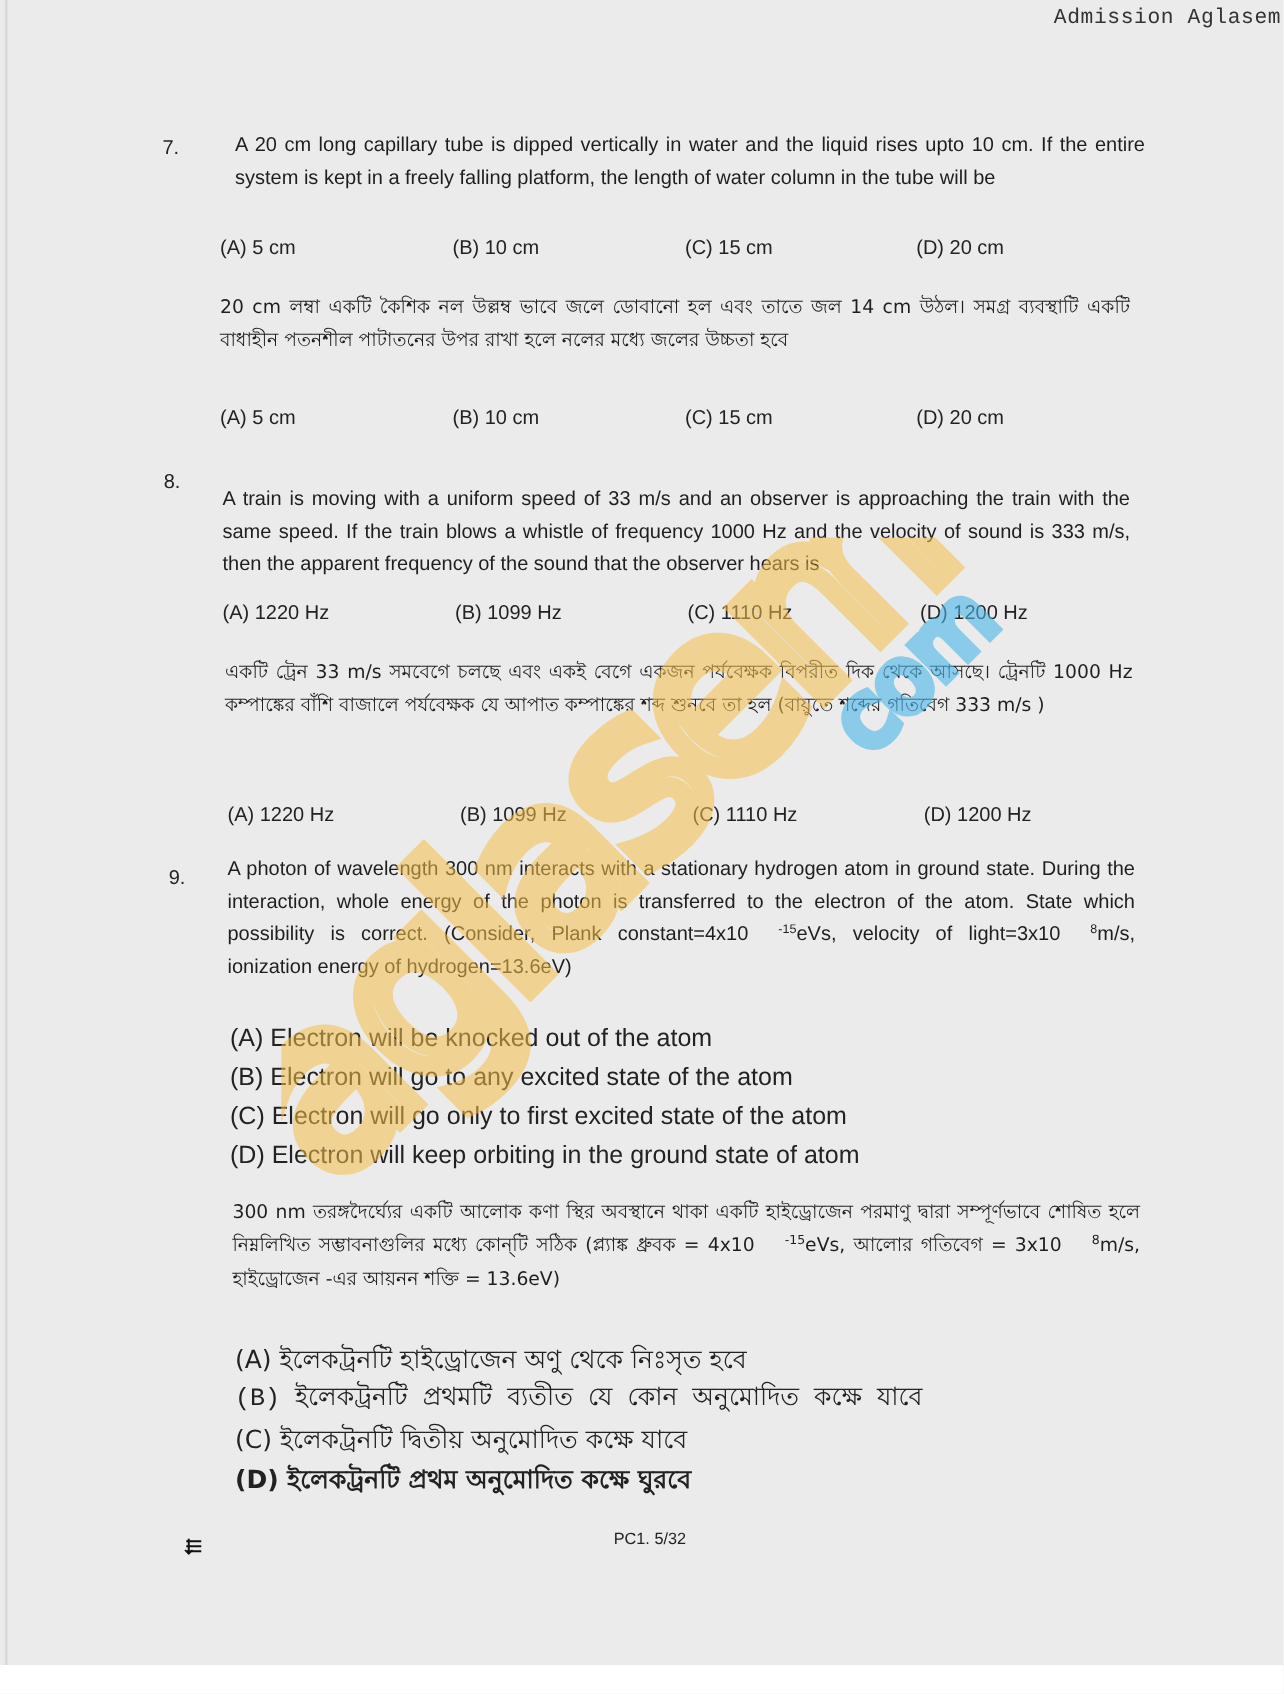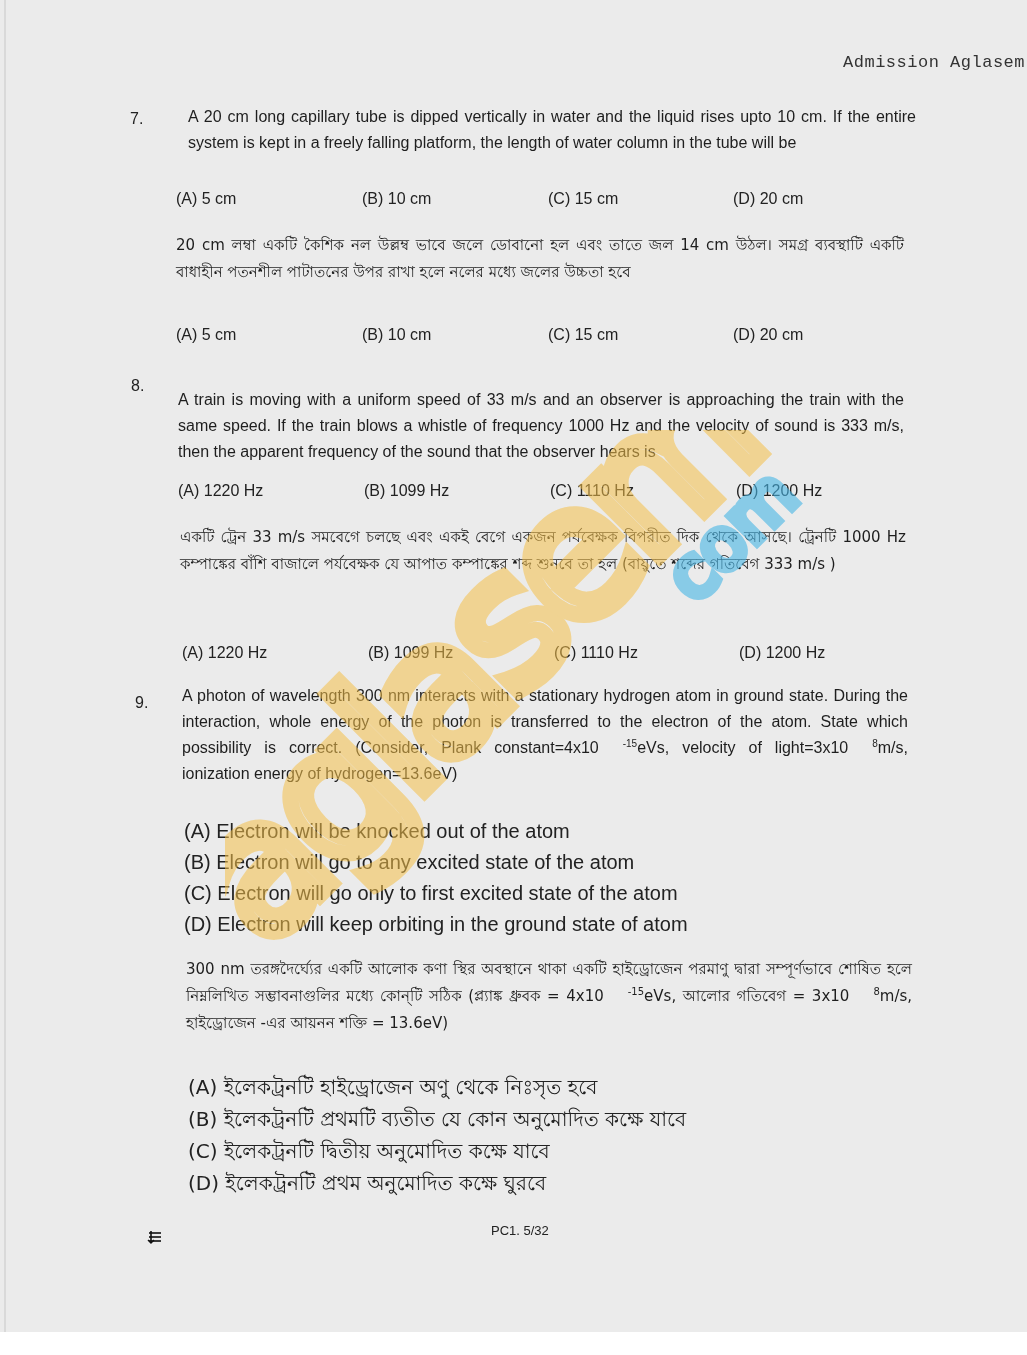--- a/index.html
+++ b/index.html
@@ -14,21 +14,21 @@
       background: #ebebeb;
       border-right: 3px solid #f6f6f6;
     }
     .page::before {
       content: ""; position: absolute; left: 4px; top: 0; width: 2px; height: 100%;
       background: #d9d9d9;
     }
     .header-tag {
       position: absolute; right: 2px; top: 5px;
       font-family: "Liberation Mono", "DejaVu Sans Mono", monospace;
-      font-size: 17px; color: #333; letter-spacing: 0.5px; margin-top: 48px;
+      font-size: 17px; color: #333; letter-spacing: 0.5px;
     }
     .qnum {
       position: absolute; font-size: 16px; color: #222;
     }
     .qtext {
       position: absolute; font-size: 16px; line-height: 26px; color: #1e1e1e;
       text-align: justify;
     }
     .bn {
       font-family: "DejaVu Sans", sans-serif; font-size: 15px; line-height: 27px;
@@ -97,23 +97,23 @@
     <div class="qtext" style="left:182px; top:683px; width:726px;"><span>A photon of wavelength 300 nm interacts with a stationary hydrogen atom in ground state. During the interaction, whole energy of the photon is transferred to the electron of the atom.  State which possibility is correct. (Consider, Plank constant=4x10</span><sup>-15</sup><span>eVs, velocity of light=3x10</span><sup>8</sup><span>m/s, ionization energy of hydrogen=13.6eV)</span></div>
     <div class="opts-col" style="left:184px; top:820px;">
       <div>(A) Electron will be knocked out of the atom</div>
       <div>(B) Electron will go to any excited state of the atom</div>
       <div>(C) Electron will go only to first excited state of the atom</div>
       <div>(D) Electron will keep orbiting in the ground state of atom</div>
     </div>
     <div class="qtext bn" style="left:186px; top:956px; width:726px;"><span>300 nm তরঙ্গদৈর্ঘ্যের একটি আলোক কণা স্থির অবস্থানে থাকা একটি হাইড্রোজেন পরমাণু দ্বারা সম্পূর্ণভাবে শোষিত হলে নিম্নলিখিত সম্ভাবনাগুলির মধ্যে কোন্‌টি সঠিক (প্ল্যাঙ্ক ধ্রুবক = 4x10</span><sup>-15</sup><span>eVs, আলোর গতিবেগ = 3x10</span><sup>8</sup><span>m/s, হাইড্রোজেন -এর আয়নন শক্তি = 13.6eV)</span></div>
     <div class="opts-col bn" style="left:188px; top:1074px;">
       <div style="height:32px;">(A) ইলেকট্রনটি হাইড্রোজেন অণু থেকে নিঃসৃত হবে</div>
-      <div style="height:32px;">(B)  ইলেকট্রনটি প্রথমটি ব্যতীত যে কোন অনুমোদিত কক্ষে যাবে</div>
+      <div style="height:32px;font-family:Liberation Mono, monospace;">(B)  ইলেকট্রনটি প্রথমটি ব্যতীত যে কোন অনুমোদিত কক্ষে যাবে</div>
       <div style="height:32px;">(C)  ইলেকট্রনটি দ্বিতীয় অনুমোদিত কক্ষে যাবে</div>
-      <div style="height:32px;">(D)  ইলেকট্রনটি প্রথম অনুমোদিত কক্ষে ঘুরবে</div>
+      <div style="height:32px;font-weight:bold;">(D)  ইলেকট্রনটি প্রথম অনুমোদিত কক্ষে ঘুরবে</div>
     </div>
   </div>
 
   <div class="footer-icon">
     <svg width="16" height="16" viewBox="0 0 16 16">
       <line x1="2" y1="4" x2="14" y2="4" stroke="#111" stroke-width="1.6"></line>
       <line x1="2" y1="8" x2="14" y2="8" stroke="#111" stroke-width="1.6"></line>
       <line x1="2" y1="12" x2="14" y2="12" stroke="#111" stroke-width="1.6"></line>
       <line x1="4" y1="2" x2="4" y2="14" stroke="#111" stroke-width="1.6"></line>
       <polyline points="1,11 4,14 7,11" fill="none" stroke="#111" stroke-width="1.4"></polyline>

